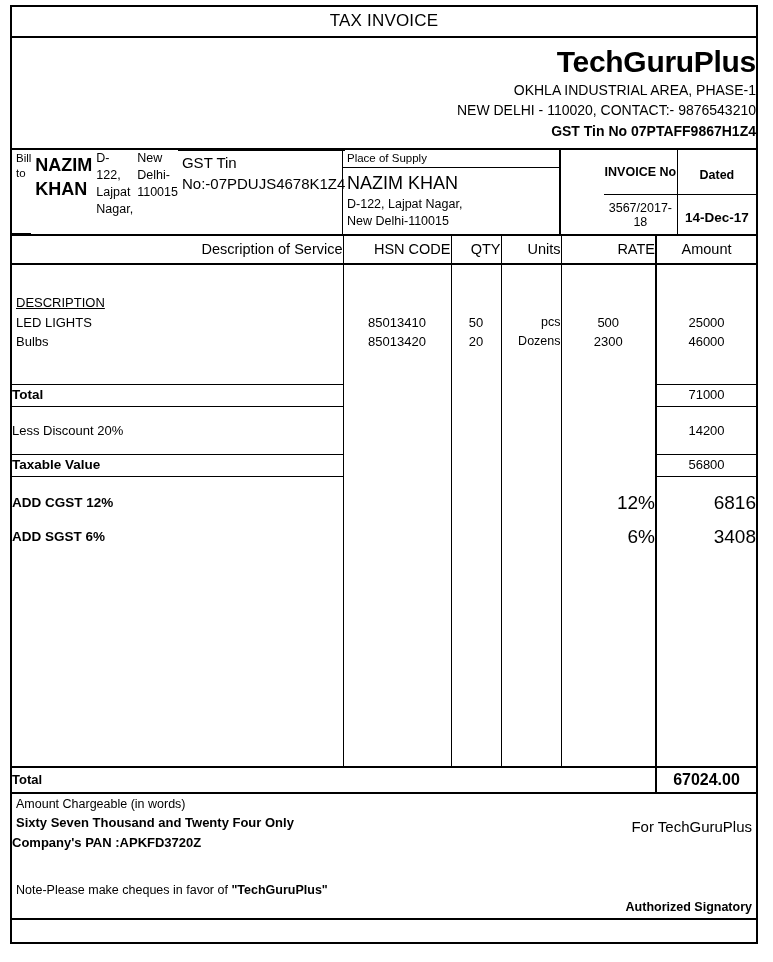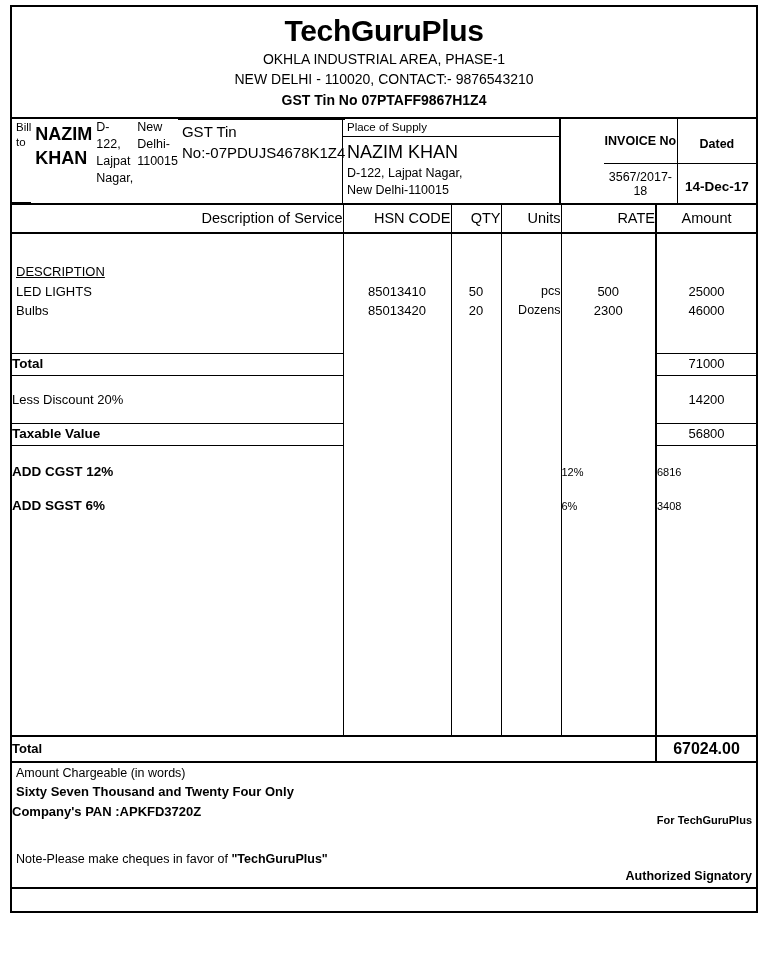--- a/index.html
+++ b/index.html
@@ -45,21 +45,21 @@
     text-align: center;
     font-size: 17px;
     line-height: 24px;
     padding: 2px 0 3px 0;
     border-bottom: 2px solid #000;
     letter-spacing: .2px;
   }
 
   
   .company-block {
-    text-align: center;
+    text-align: right;
     border-bottom: 2px solid #000;
     padding: 6px 0 6px 0;
   }
   .company-name {
     font-size: 30px;
     font-weight: bold;
     line-height: 36px;
     letter-spacing: -.3px;
   }
   .company-line {
@@ -244,24 +244,24 @@
   }
 
   .tax-label {
     font-size: 13.5px;
     font-weight: bold;
     line-height: 34px;
     height: 34px;
     padding-left: 4px;
   }
   .tax-val {
-    font-size: 11px;
+    font-size: 19px;
     line-height: 34px;
     height: 34px;
-    text-align: left;
+    text-align: right;
   }
   .tax-pad-top { height: 10px; }
 
   .filler-cell { height: 213px; }
 
   .total-label {
     font-size: 13px;
     font-weight: bold;
     line-height: 24px;
     height: 26px;
@@ -300,24 +300,23 @@
   }
   .fo-pan {
     font-size: 13px;
     font-weight: bold;
     line-height: 20px;
     padding-left: 0;
   }
   .fo-for {
     position: absolute;
     right: 4px;
-    top: 48px;
-    font-size: 11px;
+    top: 24px;
+    font-size: 15px;
     line-height: 18px;
-    font-weight: bold;
   }
   .fo-note {
     position: absolute;
     left: 4px;
     top: 87px;
     font-size: 12.5px;
     line-height: 18px;
   }
   .fo-note b { font-weight: bold; }
   .fo-sign {
@@ -329,20 +328,21 @@
     line-height: 18px;
   }
   .tail-row { height: 22px; }
 </style>
 </head>
 <body>
 
 <div id="invoice-page">
   <div class="doc">
 
+    <div class="band title-bar">TAX INVOICE</div>
 
     <div class="band company-block">
       <div class="company-name">TechGuruPlus</div>
       <div class="company-line">OKHLA INDUSTRIAL AREA, PHASE-1</div>
       <div class="company-line">NEW DELHI - 110020, CONTACT:- 9876543210</div>
       <div class="company-gst">GST Tin No 07PTAFF9867H1Z4</div>
     </div>
 
     <div class="band party-row">
 

